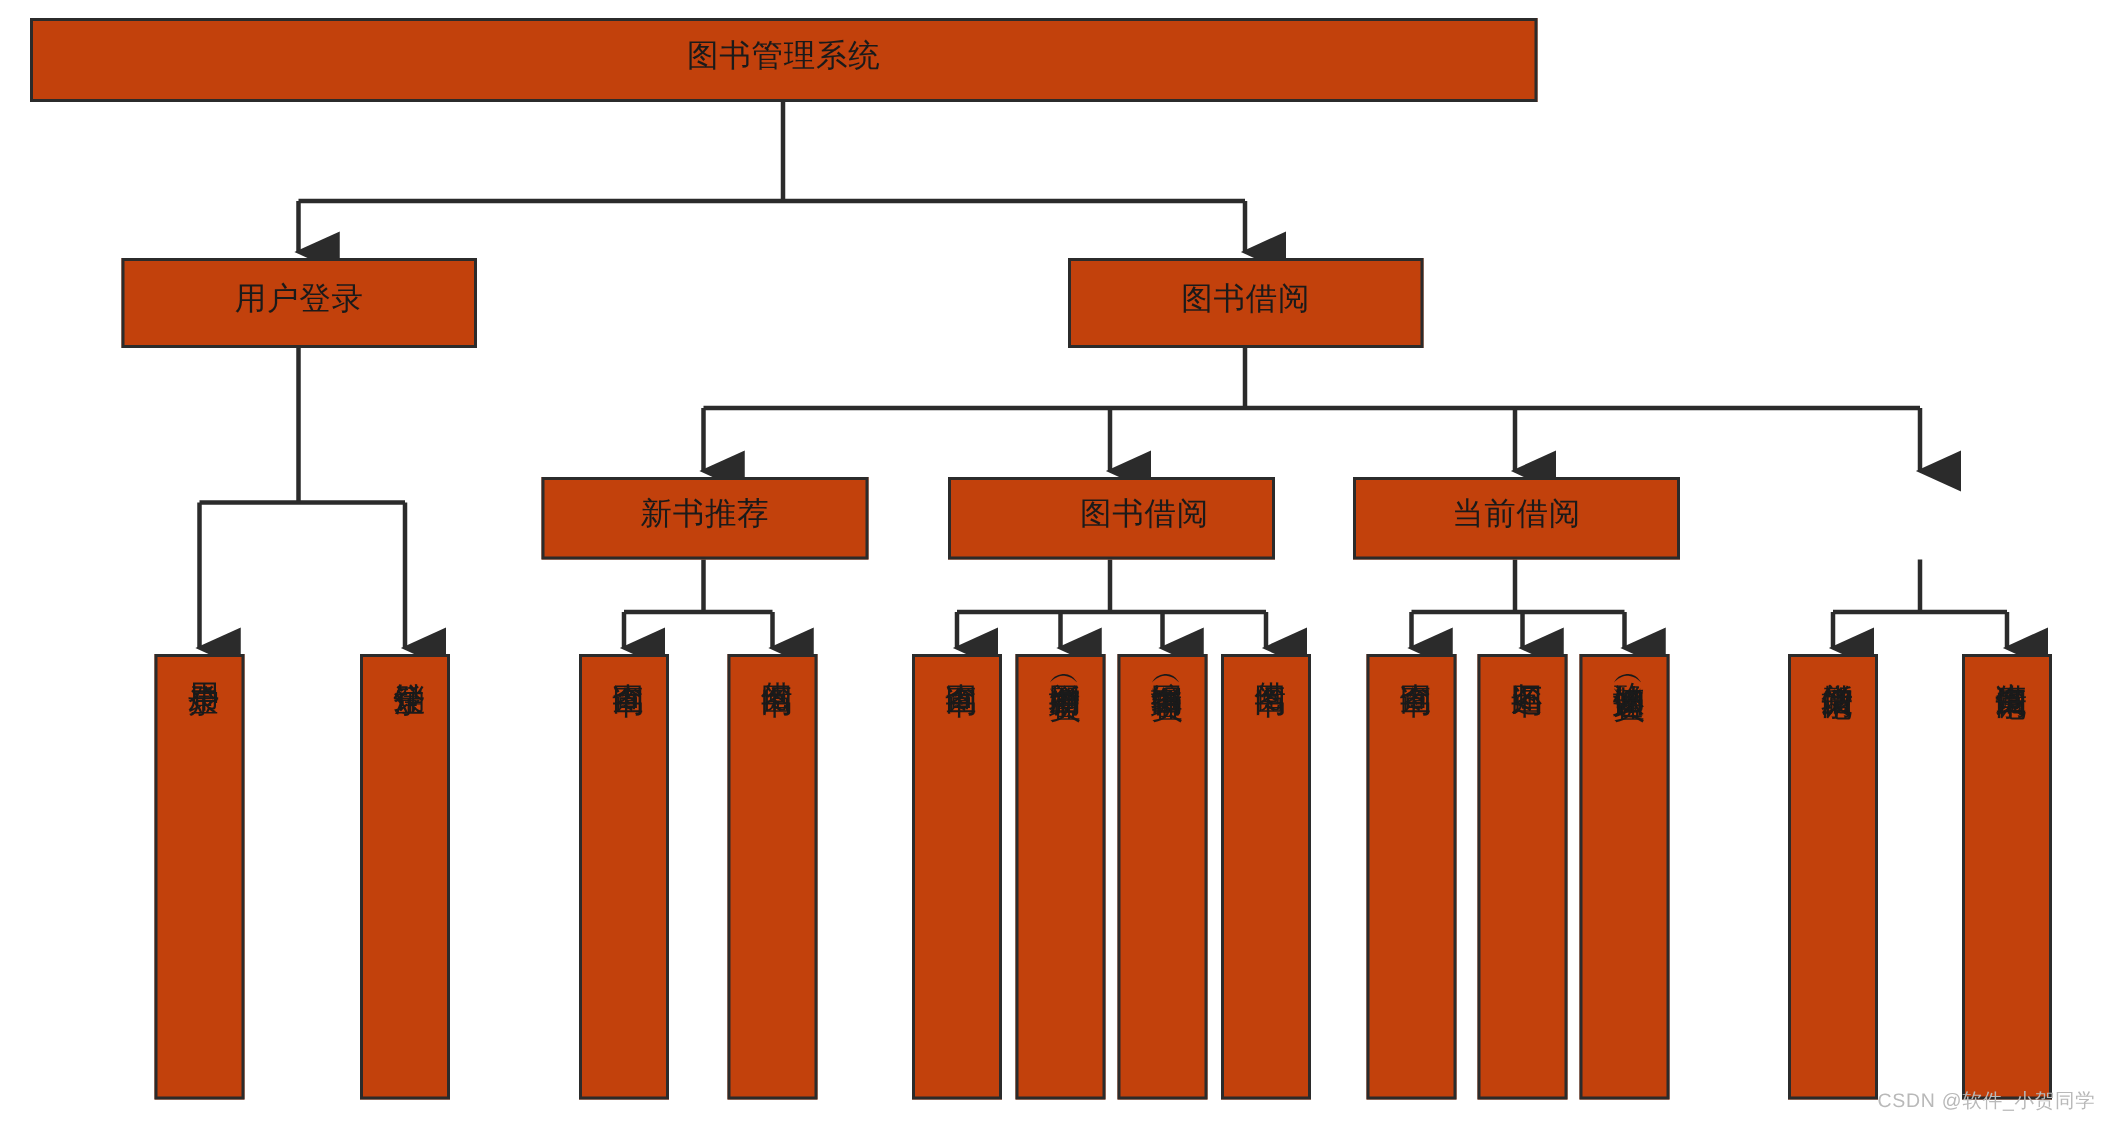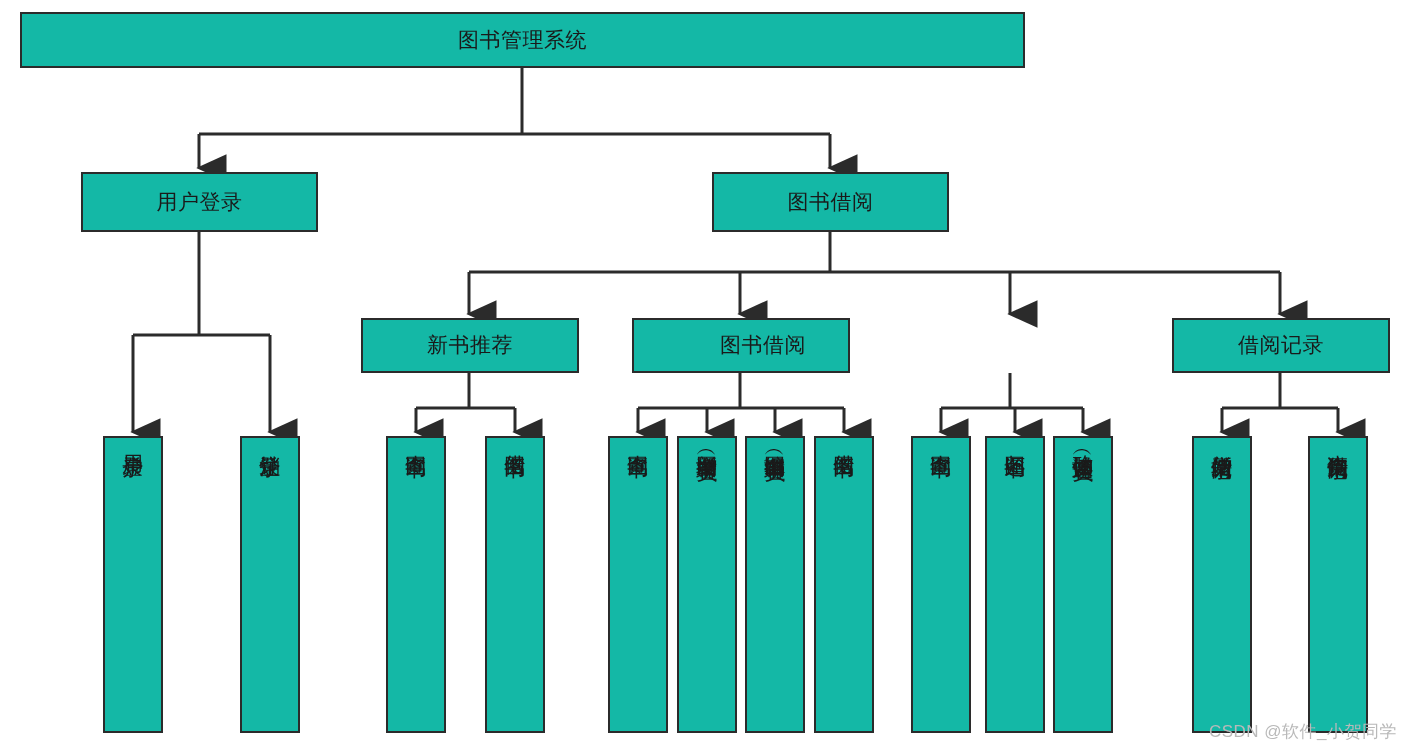--- a/index.html
+++ b/index.html
@@ -20,27 +20,28 @@
   #wires {
     position: absolute;
     left: 0;
     top: 0;
     width: 1405px;
     height: 747px;
   }
   .node {
     position: absolute;
     box-sizing: border-box;
-    background: #14b8a6;
+    background: #c2410c;
     border: 2px solid #2b2b2b;
     display: flex;
     align-items: center;
     justify-content: center;
     color: #1a1a1a;
     z-index: 2;
+    font-family: Liberation Mono, monospace;
   }
   .node-label {
     display: block;
     text-align: center;
     line-height: 1.18;
     letter-spacing: 0.5px;
   }
   .h-node .node-label {
     font-size: 21px;
   }
@@ -54,21 +55,21 @@
     writing-mode: vertical-rl;
     text-orientation: upright;
     line-height: 1.22;
     letter-spacing: 1px;
     white-space: nowrap;
   }
   .watermark {
     position: absolute;
     right: 8px;
     bottom: 4px;
-    font-size: 17px;
+    font-size: 13px;
     color: #b9b9b9;
     z-index: 5;
     white-space: nowrap;
     letter-spacing: 0.5px;
   }
 </style>
 </head>
 <body>
 
 <div id="canvas">
@@ -134,22 +135,22 @@
   <div class="node h-node" style="left: 712px; top: 172px; width: 237px; height: 60px; border-color: rgb(43, 43, 43);">
     <span class="node-label">图书借阅</span>
   </div>
 
   <div class="node h-node" style="left: 361px; top: 318px; width: 218px; height: 55px; border-color: rgb(43, 43, 43); justify-content: center;">
     <span class="node-label">新书推荐</span>
   </div>
   <div class="node h-node" style="left: 632px; top: 318px; width: 218px; height: 55px; border-color: rgb(43, 43, 43); padding-left: 44px;">
     <span class="node-label">图书借阅</span>
   </div>
-  <div class="node h-node" style="left: 1172px; top: 318px; width: 218px; height: 55px; border-color: rgb(43, 43, 43);">
-    <span class="node-label">借阅记录</span>
+  <div class="node h-node" style="left: 902px; top: 318px; width: 218px; height: 55px; border-color: rgb(43, 43, 43);">
+    <span class="node-label">当前借阅</span>
   </div>
 
   <div class="node v-node leaf" style="left: 103px; top: 436px; width: 60px; height: 297px; border-color: rgb(43, 43, 43);">
     <span class="node-label">用户登录</span>
   </div>
   <div class="node v-node leaf" style="left: 240px; top: 436px; width: 60px; height: 297px; border-color: rgb(43, 43, 43);">
     <span class="node-label">注销登录</span>
   </div>
   <div class="node v-node leaf" style="left: 386px; top: 436px; width: 60px; height: 297px; border-color: rgb(43, 43, 43);">
     <span class="node-label">查询图书</span>

